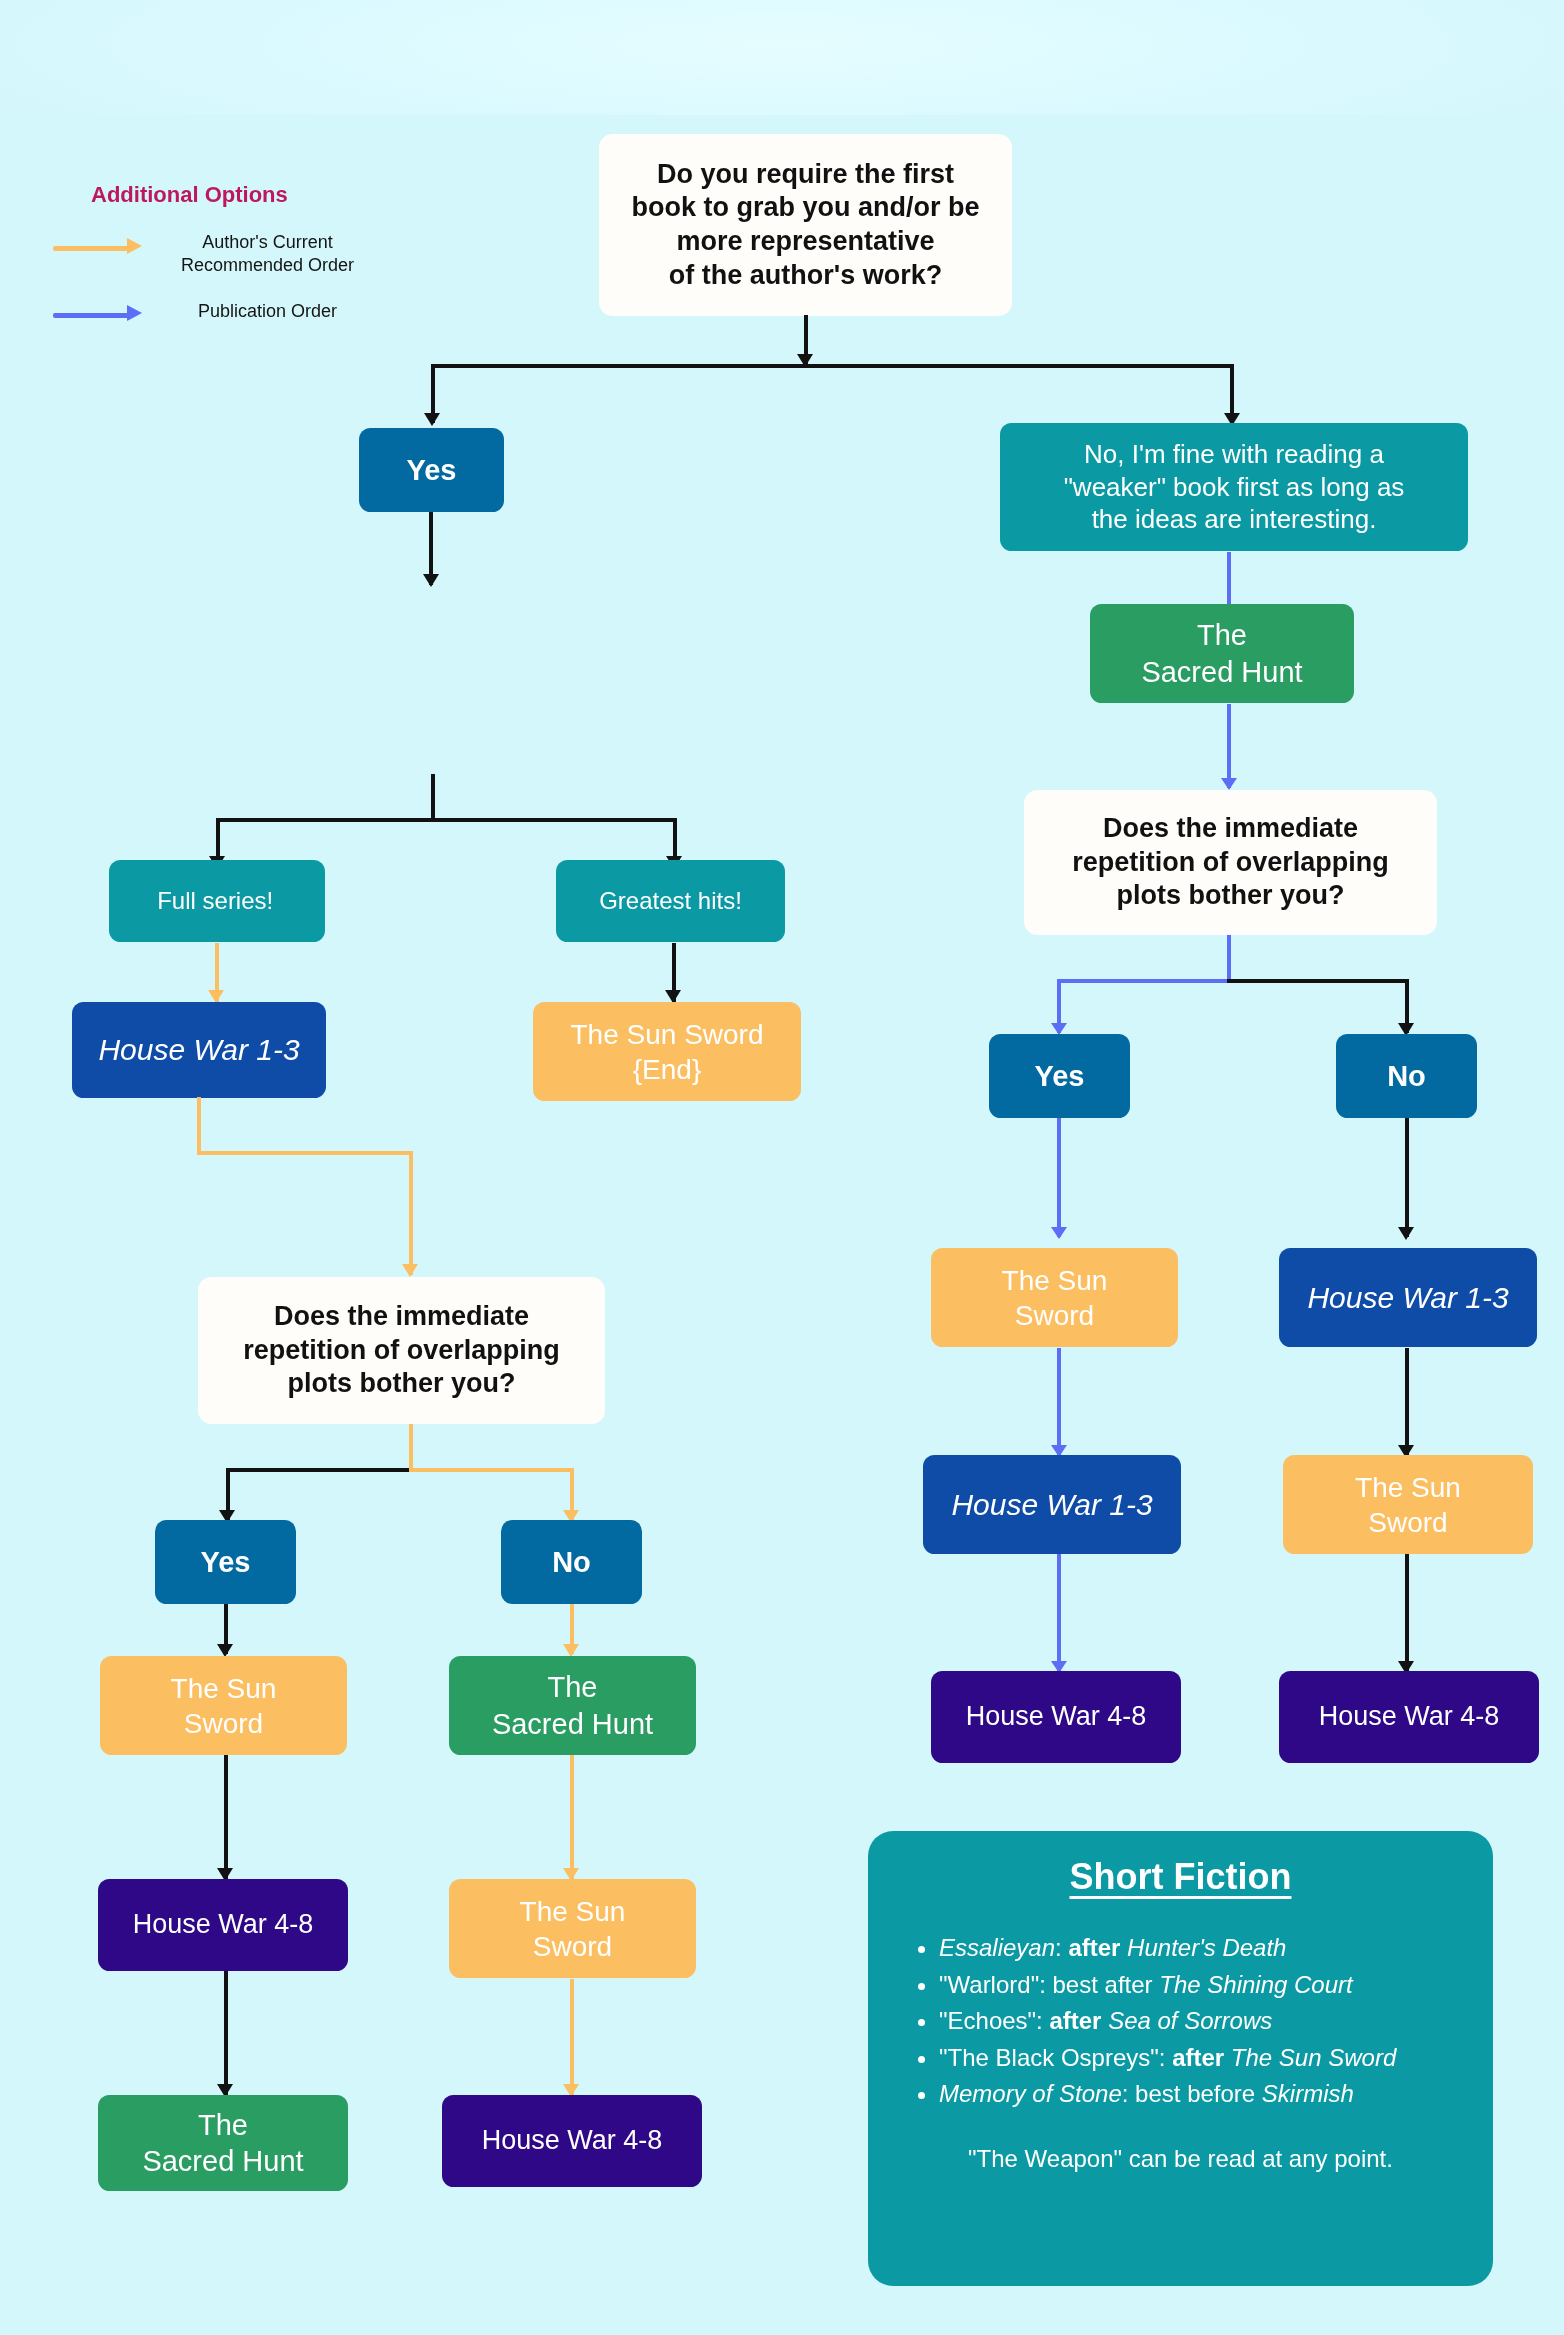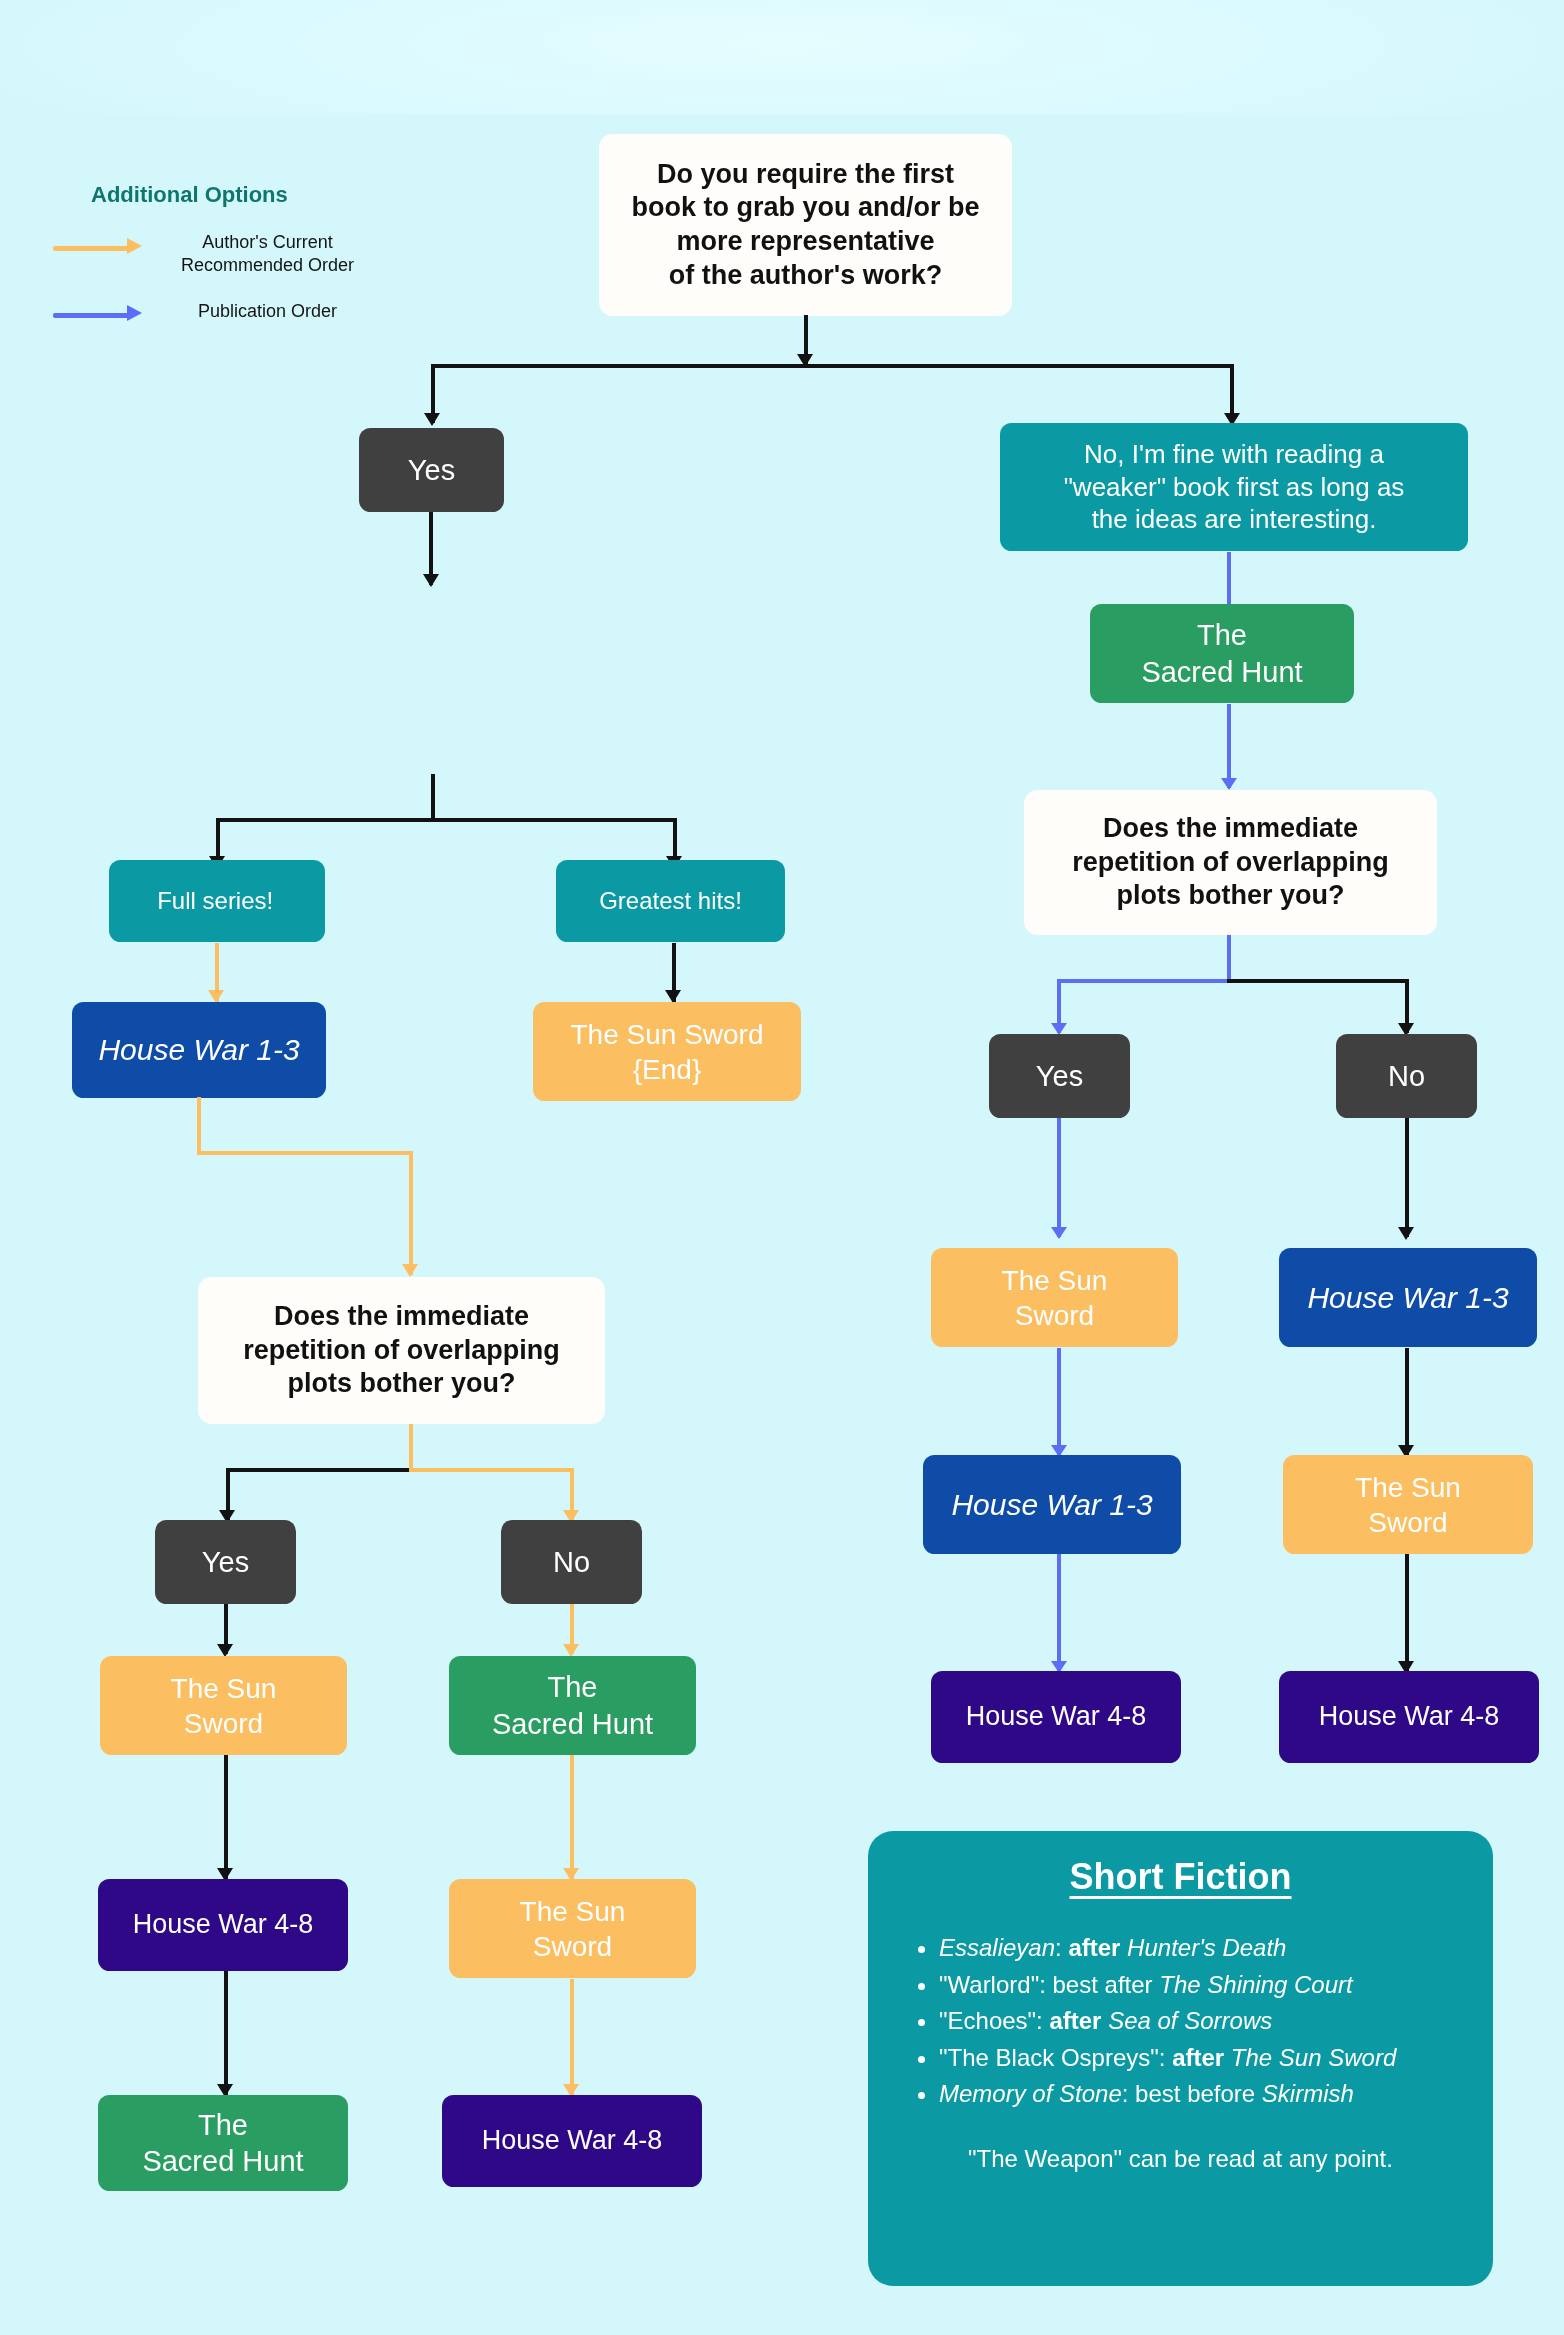--- a/index.html
+++ b/index.html
@@ -24,21 +24,21 @@
     letter-spacing:1px;
     color:#8ed3de;
     text-shadow: 2.9px 3.8px 0 #5d9aa6, 4.8px 6.7px 8.6px rgba(60,110,120,.45);
     font-family:"Liberation Sans", sans-serif;
     white-space:nowrap;
   }
 
   
   .legend-title{
     position:absolute;left:91px;top:182px;
-    font-size:22px;font-weight:bold;color:#0f766e;
+    font-size:22px;font-weight:bold;color:#be185d;
   }
   .legend-row{position:absolute;}
   .legend-line{position:absolute;height:4.8px;border-radius:1.9px;}
   .legend-arrow{
     position:absolute;width:0;height:0;
     border-top:8.6px solid transparent;border-bottom:8.6px solid transparent;
   }
   .legend-label{
     position:absolute;font-size:18px;color:#151515;line-height:1.25;text-align:center;
   }
@@ -48,21 +48,21 @@
     position:absolute;
     box-sizing:border-box;
     border-radius:11.5px;
     display:flex;align-items:center;justify-content:center;
     text-align:center;
     line-height:1.25;
     padding:5.7px 9.6px;
     white-space:pre-line;
   }
   .n-question{ background:#fffdfa; color:#111; font-size:27px; font-weight:600; border-radius:13.4px;}
-  .n-teal{ background:#404040; color:#ffffff; font-size:29px; }
+  .n-teal{ background:#0369a1; color:#ffffff; font-size:29px;font-weight:bold; }
   .n-teal-small{ background:#0b9aa3; color:#ffffff; font-size:24px; }
   .n-teal-text{ background:#0b9aa3; color:#ffffff; font-size:26px; }
   .n-green{ background:#2a9d63; color:#ffffff; font-size:29px; }
   .n-orange{ background:#fbbf62; color:#ffffff; font-size:28px; }
   .n-blue{ background:#0e4ca8; color:#ffffff; font-size:30px;font-style:italic; }
   .n-purple{ background:#2f0887; color:#ffffff; font-size:27px; }
 
   
   .v{position:absolute;width:3.8px;}
   .h{position:absolute;height:3.8px;}

